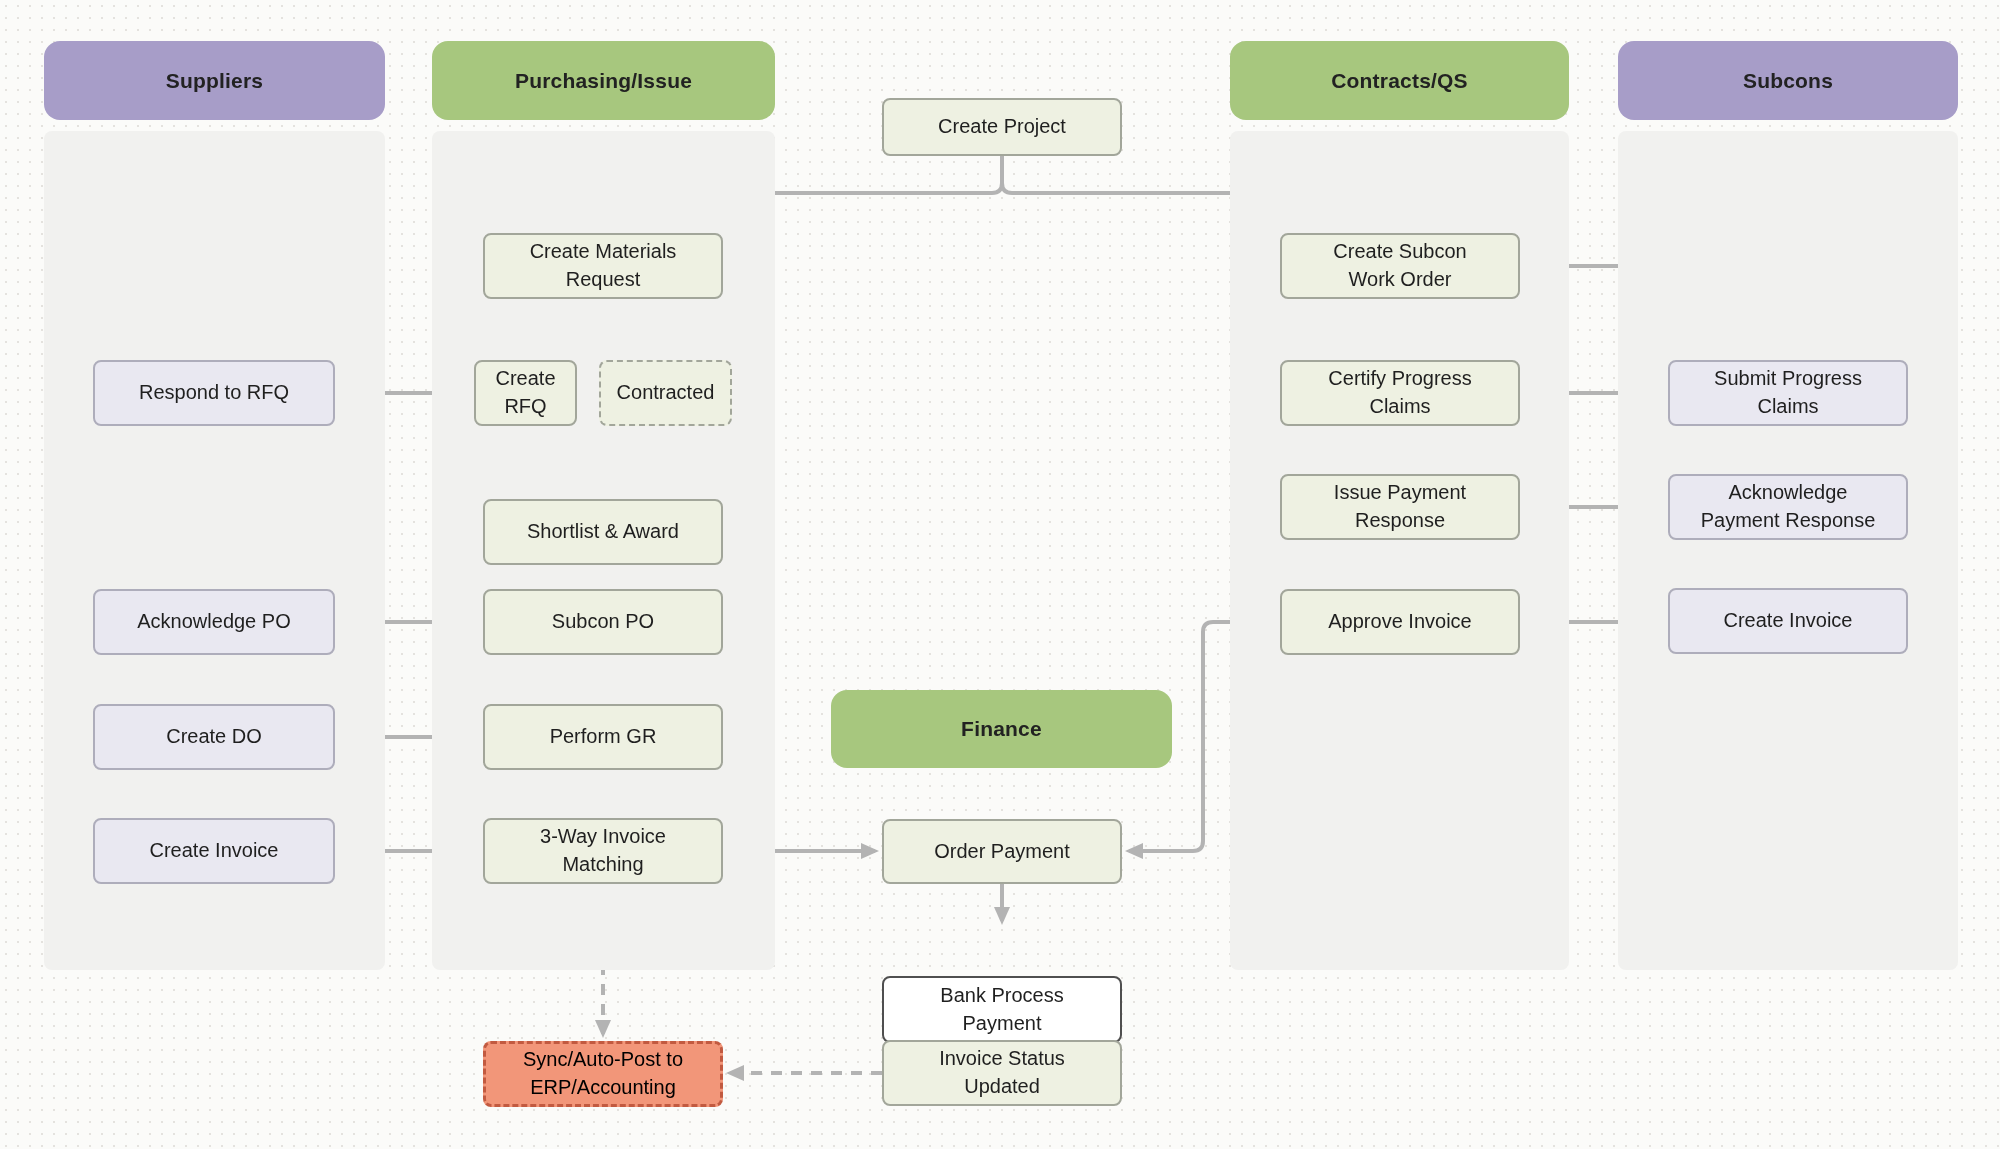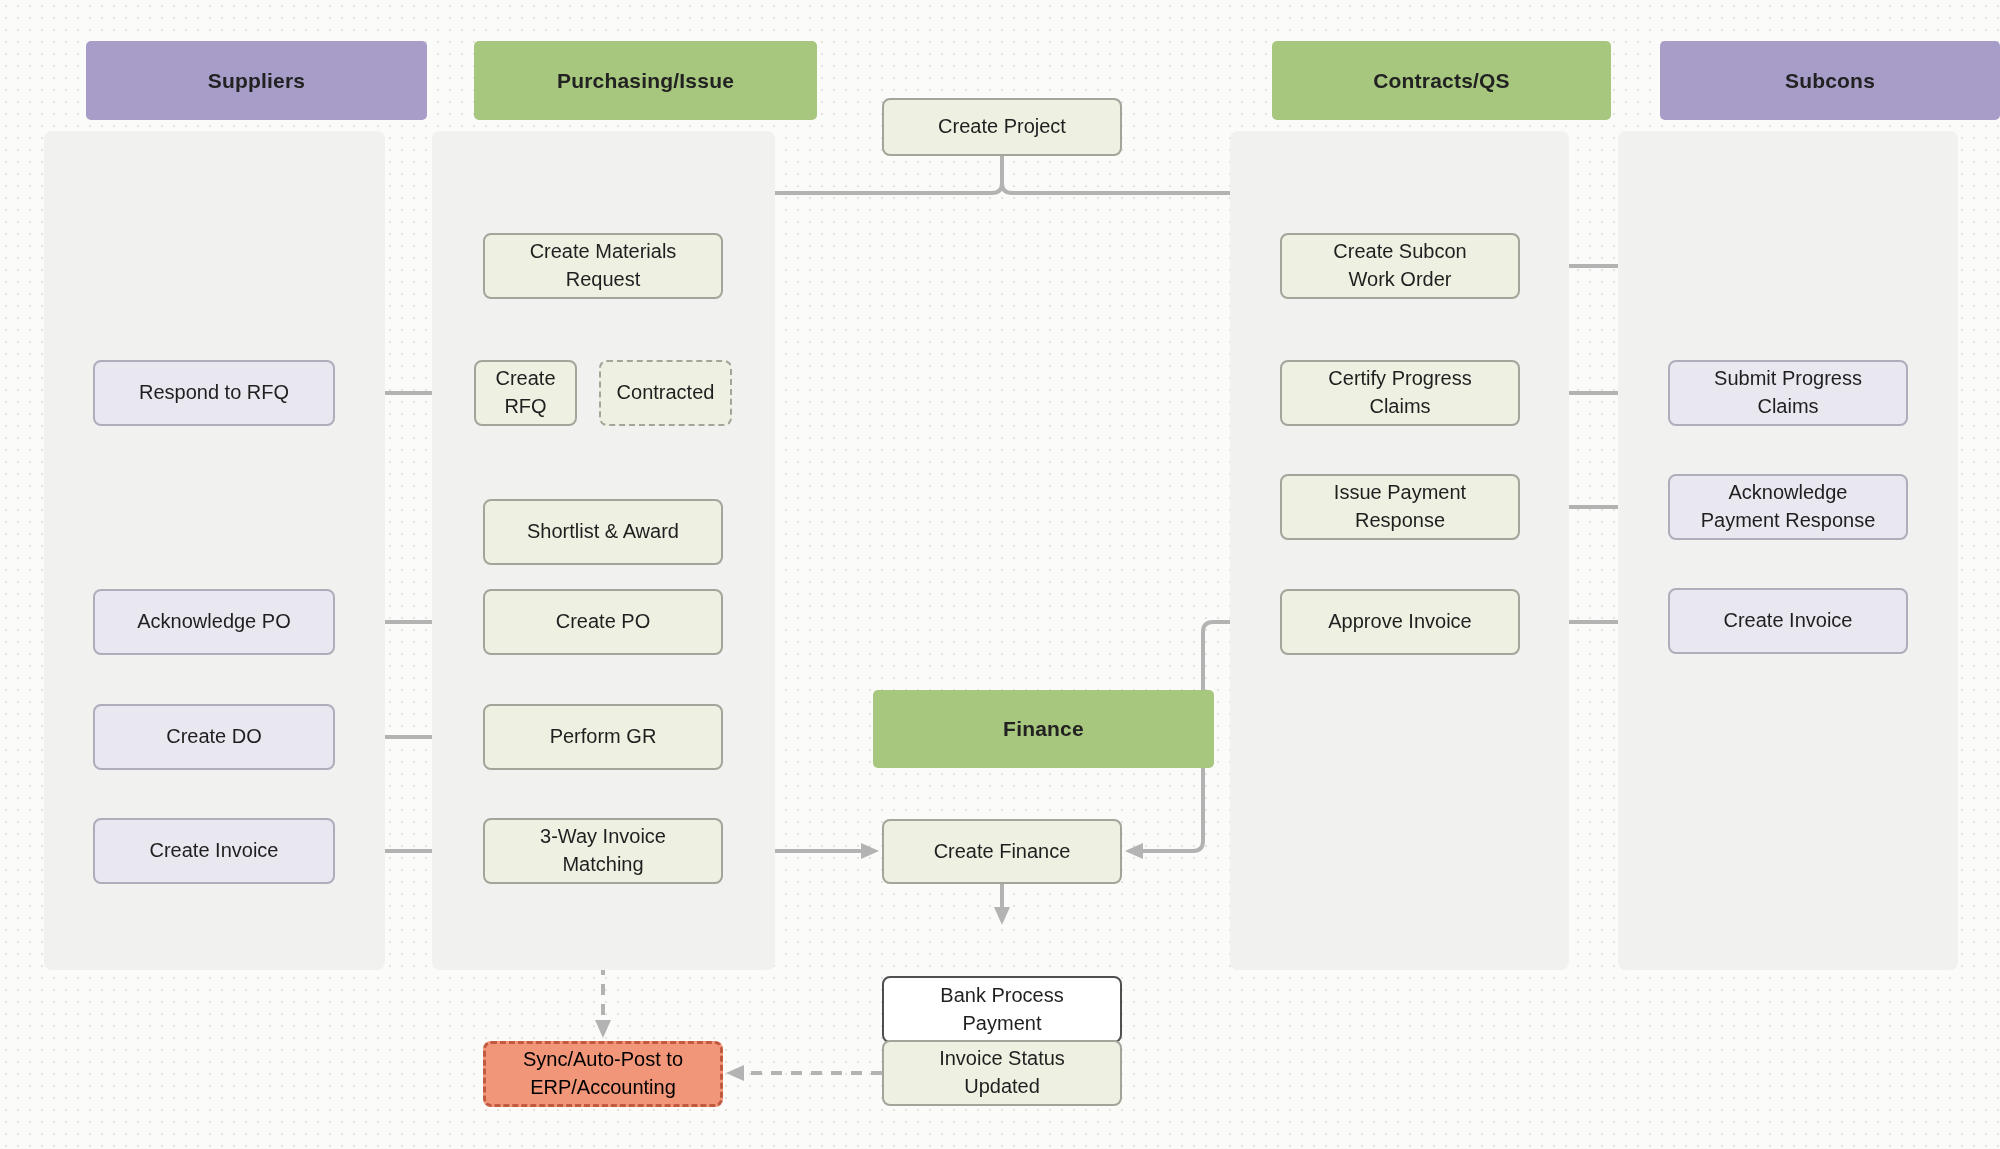--- a/index.html
+++ b/index.html
@@ -14,24 +14,23 @@
     overflow:hidden;
   }
   .lane-bg {
     position:absolute;
     background:var(--lane-bg);
     border-radius:8px;
   }
   .lane-header {
     position:absolute;
     display:flex; align-items:center; justify-content:center;
-    border-radius:5px;
+    border-radius:16px;
     font-weight:bold; font-size:21px; color:#222;
     letter-spacing:0.2px;
-    margin-left:42px;
   }
   .lane-header.purple { background:var(--purple); }
   .lane-header.green  { background:var(--green); }
   .node {
     position:absolute;
     display:flex; align-items:center; justify-content:center;
     text-align:center;
     box-sizing:border-box;
     border-radius:8px;
     font-size:20px; line-height:1.38;
@@ -94,31 +93,31 @@
     <div class="lane-bg" style="left: 1618px; top: 131px; width: 340px; height: 839px;"></div>
     <div class="lane-header purple" style="left: 1618px; top: 41px; width: 340px; height: 79px;">Subcons</div>
     <div class="lane-header green" style="left: 831px; top: 690px; width: 341px; height: 78px;">Finance</div>
     <div class="node green" style="left: 882px; top: 98px; width: 240px; height: 58px;">Create Project</div>
     <div class="node green" style="left: 483px; top: 233px; width: 240px; height: 66px;">Create Materials
 Request</div>
     <div class="node green" style="left: 474px; top: 360px; width: 103px; height: 66px;">Create
 RFQ</div>
     <div class="node green-dashed" style="left: 599px; top: 360px; width: 133px; height: 66px;">Contracted</div>
     <div class="node green" style="left: 483px; top: 474px; width: 240px; height: 66px; margin-top: 25px;">Shortlist &amp; Award</div>
-    <div class="node green" style="left: 483px; top: 589px; width: 240px; height: 66px;">Create PO</div>
+    <div class="node green" style="left: 483px; top: 589px; width: 240px; height: 66px;">Subcon PO</div>
     <div class="node green" style="left: 483px; top: 704px; width: 240px; height: 66px;">Perform GR</div>
     <div class="node green" style="left: 483px; top: 818px; width: 240px; height: 66px;">3-Way Invoice
 Matching</div>
     <div class="node alert" style="left: 483px; top: 1041px; width: 240px; height: 66px;">Sync/Auto-Post to
 ERP/Accounting</div>
     <div class="node lavender" style="left: 93px; top: 360px; width: 242px; height: 66px;">Respond to RFQ</div>
     <div class="node lavender" style="left: 93px; top: 589px; width: 242px; height: 66px;">Acknowledge PO</div>
     <div class="node lavender" style="left: 93px; top: 704px; width: 242px; height: 66px;">Create DO</div>
     <div class="node lavender" style="left: 93px; top: 818px; width: 242px; height: 66px;">Create Invoice</div>
-    <div class="node green" style="left: 882px; top: 819px; width: 240px; height: 65px;">Create Finance</div>
+    <div class="node green" style="left: 882px; top: 819px; width: 240px; height: 65px;">Order Payment</div>
     <div class="node bank" style="left: 882px; top: 976px; width: 240px; height: 67px;">Bank Process
 Payment</div>
     <div class="node green" style="left: 882px; top: 1040px; width: 240px; height: 66px;">Invoice Status
 Updated</div>
     <div class="node green" style="left: 1280px; top: 233px; width: 240px; height: 66px;">Create Subcon
 Work Order</div>
     <div class="node green" style="left: 1280px; top: 360px; width: 240px; height: 66px;">Certify Progress
 Claims</div>
     <div class="node green" style="left: 1280px; top: 474px; width: 240px; height: 66px;">Issue Payment
 Response</div>

